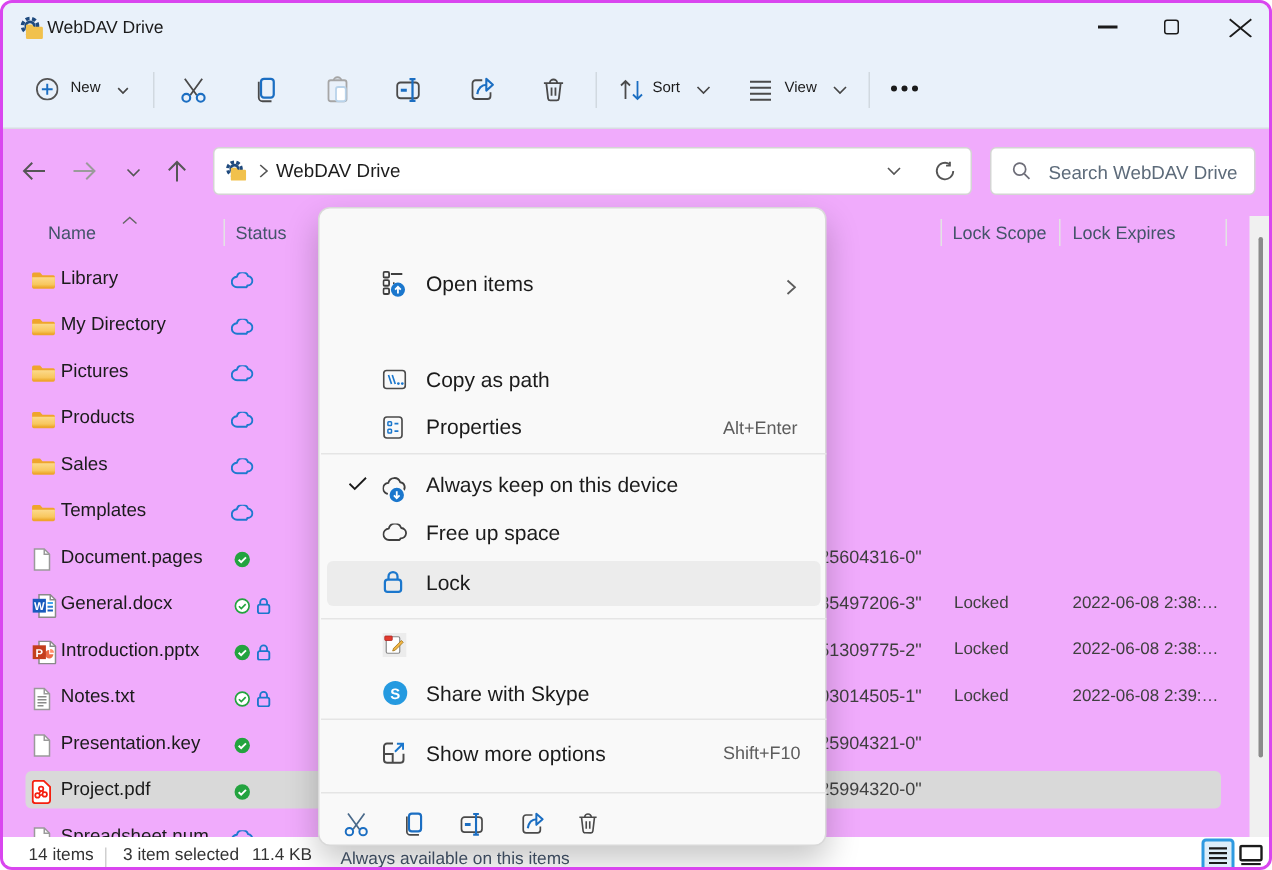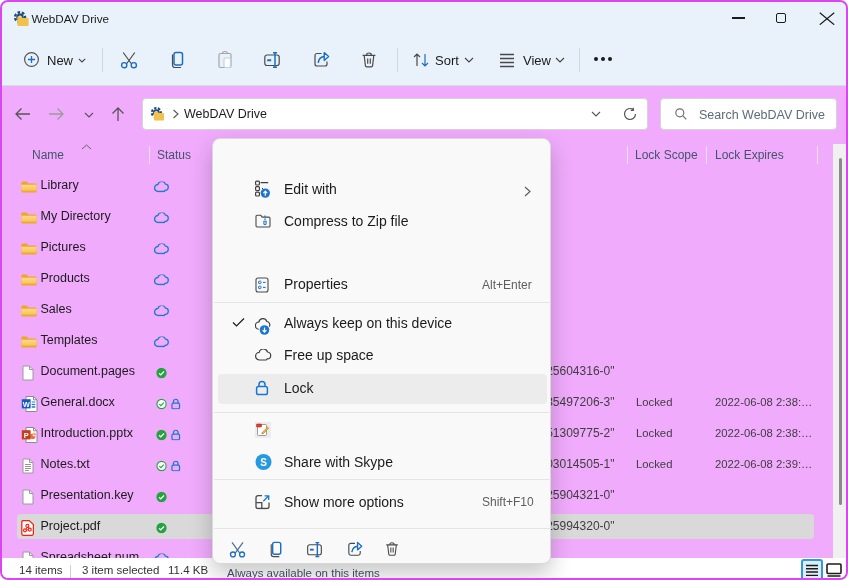--- a/index.html
+++ b/index.html
@@ -1,21 +1,21 @@
 <!DOCTYPE html>
 <html><head><meta charset="utf-8">
 <style>
 *{margin:0;padding:0;box-sizing:border-box}
 html,body{width:848px;height:580px;font-family:"Liberation Sans",sans-serif;overflow:hidden;background:#fff}
 .a{position:absolute}
 #win{position:absolute;inset:0;border:2px solid #d946ef;background:#f0abfc;overflow:hidden;border-radius:8px}
 #top{position:absolute;left:0;top:0;width:846px;height:84px;background:#e9f1fa;border-bottom:1px solid #d8dde2}
 .ttl{position:absolute;left:29.5px;top:9.5px;font-size:11.7px;color:#1b1b1b}
 svg{display:block}
-.tbtxt{font-size:13px;color:#1b1b1b}
+.tbtxt{font-size:10px;color:#1b1b1b}
 .sep{position:absolute;width:1px;background:#d1d9e0}
 .inputbox{position:absolute;background:#fff;border:1px solid #d4d4d4;border-radius:4px}
 .hdrtxt{position:absolute;font-size:12px;color:#44546a}
 .hsep{position:absolute;width:1px;height:18px;background:#e3e3e3;top:144px}
 .row{position:absolute;left:0;width:822px;height:31px}
 .fname{position:absolute;left:38.5px;top:calc(50% - 2px);transform:translateY(-50%);font-size:12.5px;color:#1b1b1b;white-space:nowrap}
 .ficon{position:absolute;left:19px;top:50%;transform:translateY(-50%)}
 .sticon{position:absolute;left:152px;top:50%;transform:translateY(-50%)}
 .lkicon{position:absolute;left:169px;top:50%;transform:translateY(-50%)}
 .meta{position:absolute;top:calc(50% - 1.5px);transform:translateY(-50%);font-size:12px;color:#3f3f3f;white-space:nowrap}
@@ -467,34 +467,35 @@
           <svg width="17" height="19" viewBox="0 0 17 19">
             <rect x="0.6" y="1.7" width="3.8" height="3.8" rx="0.9" fill="none" stroke="#3f3f3f" stroke-width="1.2"></rect>
             <rect x="0.6" y="7.2" width="3.8" height="3.8" rx="0.9" fill="none" stroke="#3f3f3f" stroke-width="1.2"></rect>
             <rect x="0.6" y="12.7" width="3.8" height="3.8" rx="0.9" fill="none" stroke="#3f3f3f" stroke-width="1.2"></rect>
             <path d="M5.6 3.1 H13.2" stroke="#3f3f3f" stroke-width="1.3"></path>
             <path d="M7 9.2 H8" stroke="#3f3f3f" stroke-width="1.2"></path>
             <circle cx="10.3" cy="13.6" r="4.7" fill="#1b77cd"></circle>
             <path d="M10.3 16.2 V11.9 M8.4 13.6 L10.3 11.7 L12.2 13.6" fill="none" stroke="#fff" stroke-width="1.2"></path>
           </svg>
         </span>
-        <span class="mtxt">Edit with</span>
+        <span class="mtxt">Open items</span>
         <svg style="position:absolute;right:16px;top:11px" width="7" height="11" viewBox="0 0 7 11">
           <path d="M1 1 L6 5.5 L1 10" fill="none" stroke="#5d5d5d" stroke-width="1.2"></path>
         </svg>
       </div>
-      <div class="mi" style="top:68.2px">
+      <div class="mi" style="top:100.0px">
         <span class="micon">
           <svg width="16" height="14" viewBox="0 0 16 14">
-            <path d="M1 2.5 a1.2 1.2 0 0 1 1.2 -1.2 h3.6 l1.4 1.8 h6.6 a1.2 1.2 0 0 1 1.2 1.2 v7.5 a1.2 1.2 0 0 1 -1.2 1.2 H2.2 a1.2 1.2 0 0 1 -1.2 -1.2 z" fill="none" stroke="#4a4a4a" stroke-width="1.1"></path>
-            <path d="M10 1.6 v1.5 m0 1.3 v1.5" stroke="#1b77cd" stroke-width="1.3"></path>
-            <path d="M8.9 7.2 h2.2 v2.4 a1.1 1.1 0 0 1 -2.2 0 z" fill="none" stroke="#1b77cd" stroke-width="1.1"></path>
-          </svg>
-        </span>
-        <span class="mtxt">Compress to Zip file</span>
+            <rect x="0.8" y="1" width="14.4" height="12" rx="2" fill="none" stroke="#4a4a4a" stroke-width="1.1"></rect>
+            <path d="M4 4 L6 10 M6.5 4 L8.5 10" stroke="#1b77cd" stroke-width="1.1"></path>
+            <circle cx="10.6" cy="9.7" r="0.9" fill="#1b77cd"></circle>
+            <circle cx="13.2" cy="9.7" r="0.9" fill="#1b77cd"></circle>
+          </svg>
+        </span>
+        <span class="mtxt">Copy as path</span>
       </div>
       <div class="mi" style="top:131.5px">
         <span class="micon">
           <svg width="14" height="16" viewBox="0 0 14 16">
             <rect x="1" y="1" width="12" height="14" rx="2" fill="none" stroke="#4a4a4a" stroke-width="1.1"></rect>
             <rect x="3.6" y="4.2" width="2.4" height="2.4" rx="0.5" fill="none" stroke="#1b77cd" stroke-width="1"></rect>
             <path d="M8 5.4 h2.6" stroke="#1b77cd" stroke-width="1.1"></path>
             <rect x="3.6" y="9.2" width="2.4" height="2.4" rx="0.5" fill="none" stroke="#1b77cd" stroke-width="1"></rect>
             <path d="M8 10.4 h2.6" stroke="#1b77cd" stroke-width="1.1"></path>
           </svg>

